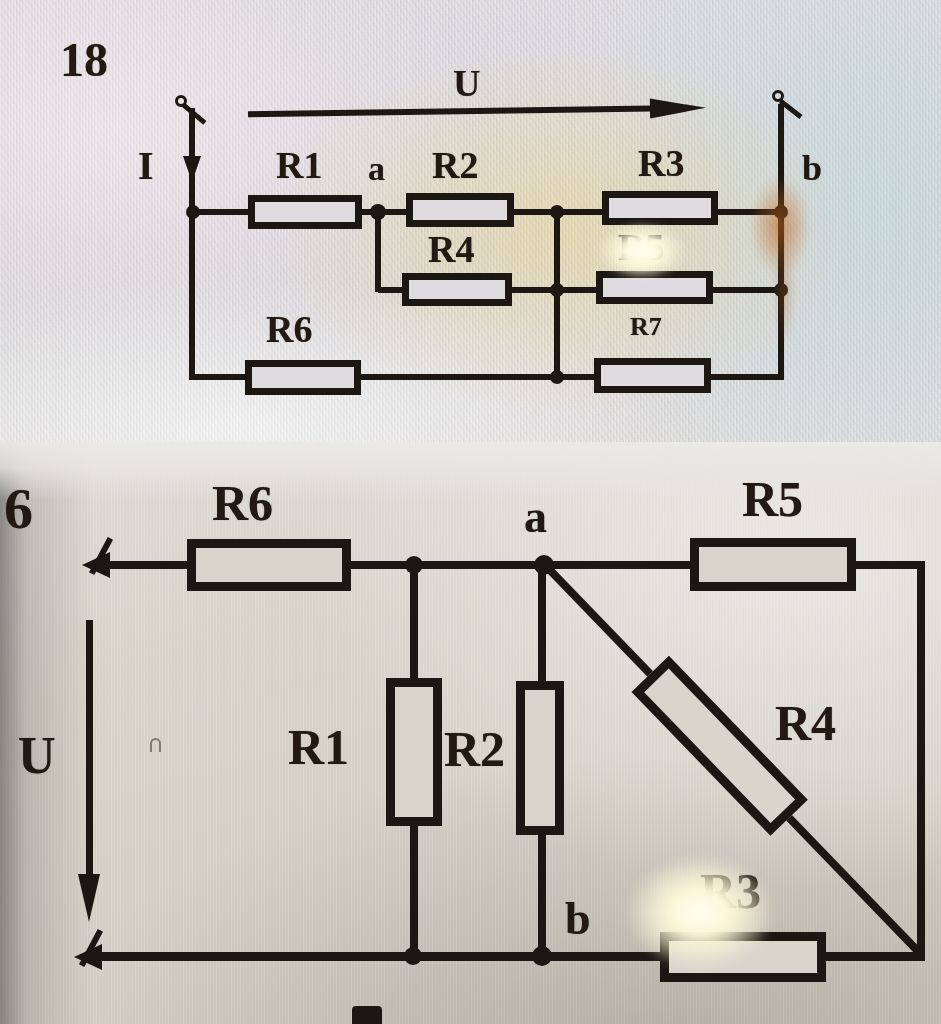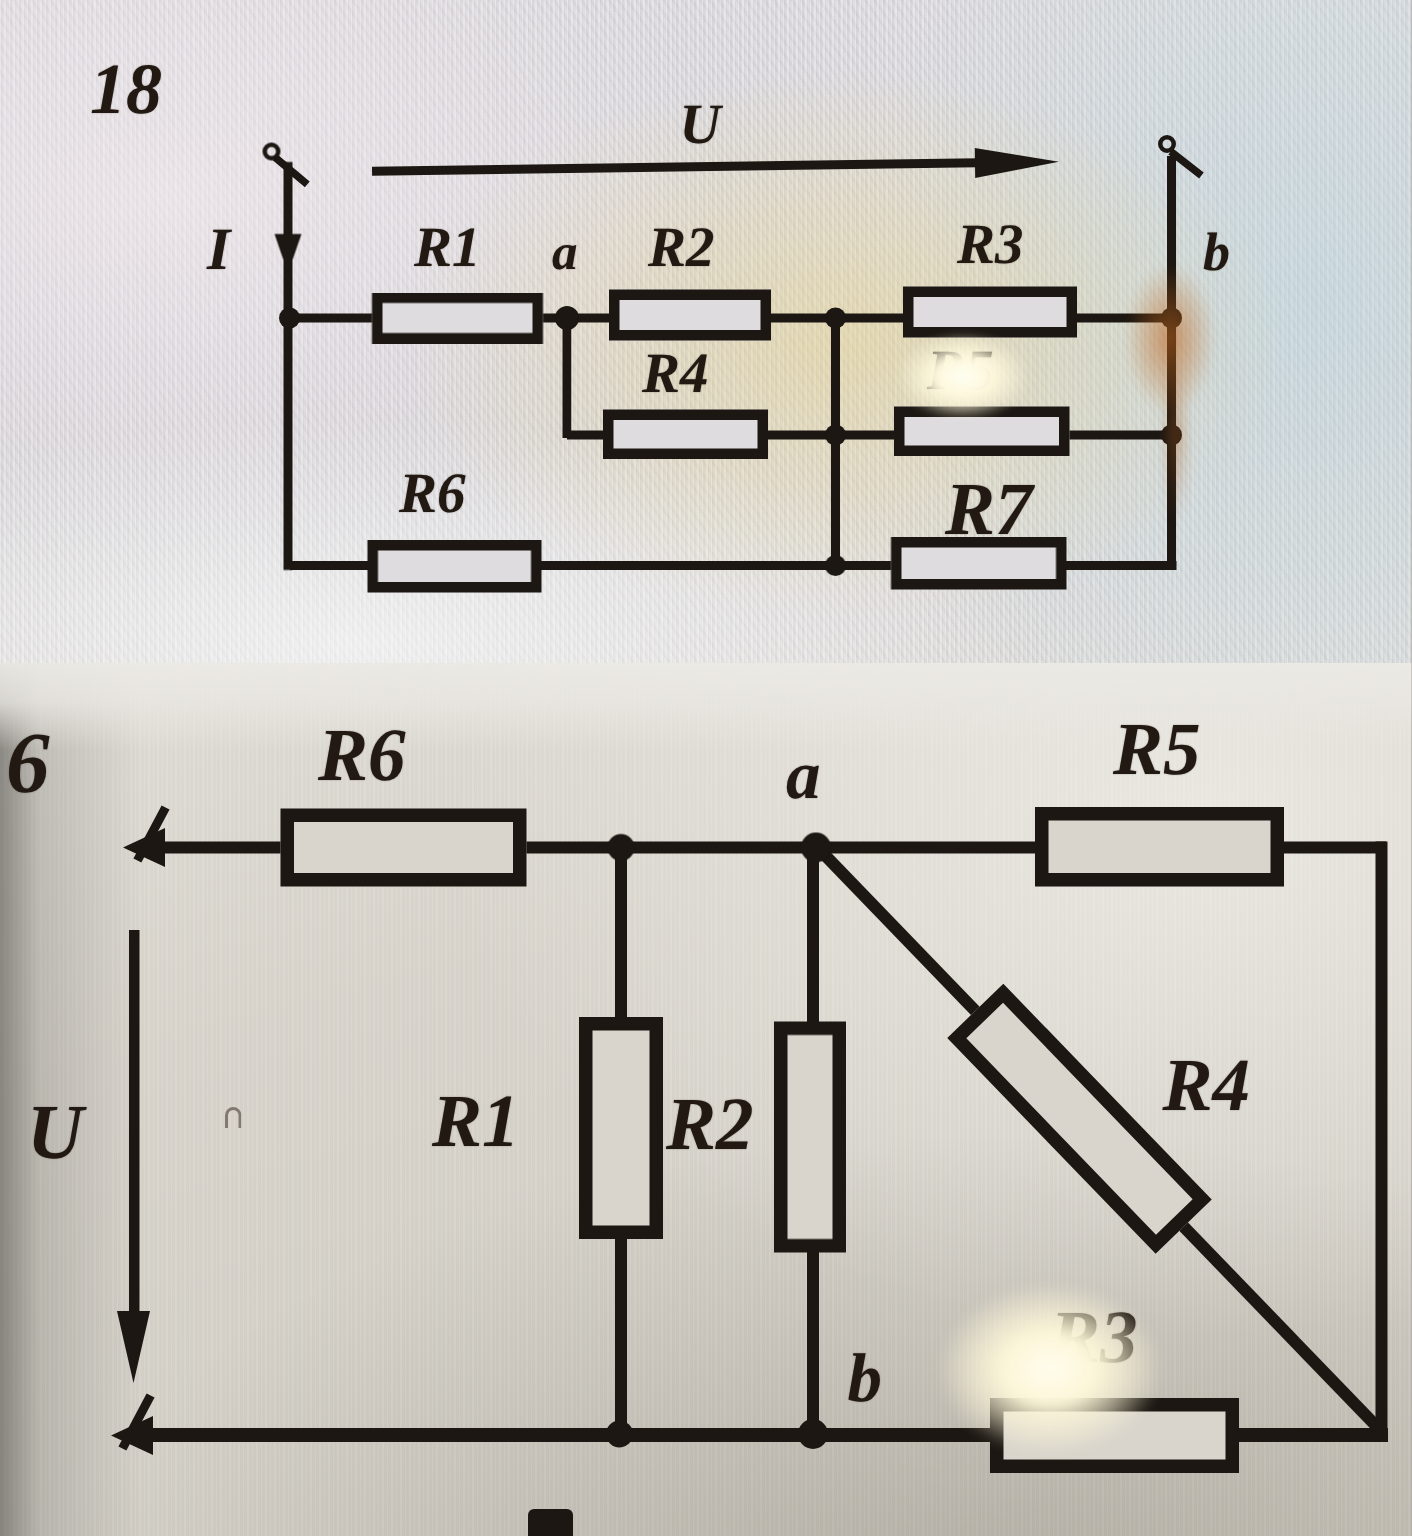--- a/index.html
+++ b/index.html
@@ -30,21 +30,21 @@
       radial-gradient(820px 420px at 70% 108%, rgba(66,58,46,0.20), transparent 75%),
       repeating-linear-gradient(90deg, rgba(255,255,255,0.12) 0 1px, rgba(0,0,0,0) 1px 3px),
       linear-gradient(165deg,#dedbd4 0%,#d6d2c9 35%,#d2cec5 70%,#ccc8be 100%);
   }
   
   .wire{position:absolute;background:var(--ink);z-index:10;}
   .rbox{position:absolute;border:7px solid var(--ink);background:#dedcdf;box-sizing:border-box;z-index:11;}
   .rbox.bb{border-width:9px;background:#d9d5cc;}
   .dot{position:absolute;background:var(--ink);border-radius:50%;z-index:12;}
   .ring{position:absolute;border:3px solid var(--ink);border-radius:50%;background:transparent;z-index:12;box-sizing:border-box;}
-  .lbl{position:absolute;font-weight:bold;color:#211912;z-index:20;line-height:1;text-shadow:0 0 1px rgba(30,22,14,0.45);font-style:italic;}
+  .lbl{position:absolute;font-weight:bold;color:#211912;z-index:20;line-height:1;text-shadow:0 0 1px rgba(30,22,14,0.45);}
   .tri{position:absolute;width:0;height:0;z-index:12;}
   .soft{filter:blur(0.5px);}
   .blob{position:absolute;border-radius:50%;z-index:30;pointer-events:none;}
 </style>
 </head>
 <body>
 
 <div id="stage">
 
   <div class="region" id="region-top"></div>
@@ -92,21 +92,21 @@
     <div class="rbox" style="left:596px;top:271px;width:117px;height:33px;"></div>
     <div class="lbl" style="left:428px;top:230px;font-size:38px;">R4</div>
     <div class="lbl" style="left:618px;top:228px;font-size:38px;">R5</div>
     <div class="dot" style="left:550px;top:283px;width:14px;height:14px;"></div>
     <div class="dot" style="left:774px;top:283px;width:14px;height:14px;"></div>
 
     <div class="wire" style="left:193px;top:374px;width:591px;height:6px;"></div>
     <div class="rbox" style="left:245px;top:360px;width:116px;height:35px;"></div>
     <div class="rbox" style="left:594px;top:358px;width:117px;height:35px;"></div>
     <div class="lbl" style="left:266px;top:310px;font-size:38px;">R6</div>
-    <div class="lbl" style="left:630px;top:314px;font-size:50px;">R7</div>
+    <div class="lbl" style="left:630px;top:314px;font-size:26px;">R7</div>
     <div class="dot" style="left:550px;top:370px;width:14px;height:14px;"></div>
   </div>
 
   <div class="blob" style="left:598px;top:222px;width:88px;height:58px;filter:blur(3px);background:radial-gradient(closest-side,#fffef2 0%,#fdf8dc 45%,rgba(253,248,220,0.55) 70%,rgba(253,248,220,0) 100%);"></div>
   <div class="blob" style="left:750px;top:176px;width:60px;height:100px;filter:blur(3px);background:radial-gradient(closest-side,rgba(188,100,28,0.60),rgba(188,100,28,0.25) 60%,rgba(188,100,28,0) 100%);"></div>
   <div class="blob" style="left:776px;top:230px;width:16px;height:120px;filter:blur(4px);background:radial-gradient(closest-side,rgba(170,92,30,0.45),rgba(170,92,30,0) 100%);"></div>
 
   <div class="soft">
 
     <div class="lbl" style="left:4px;top:480px;font-size:58px;">6</div>

